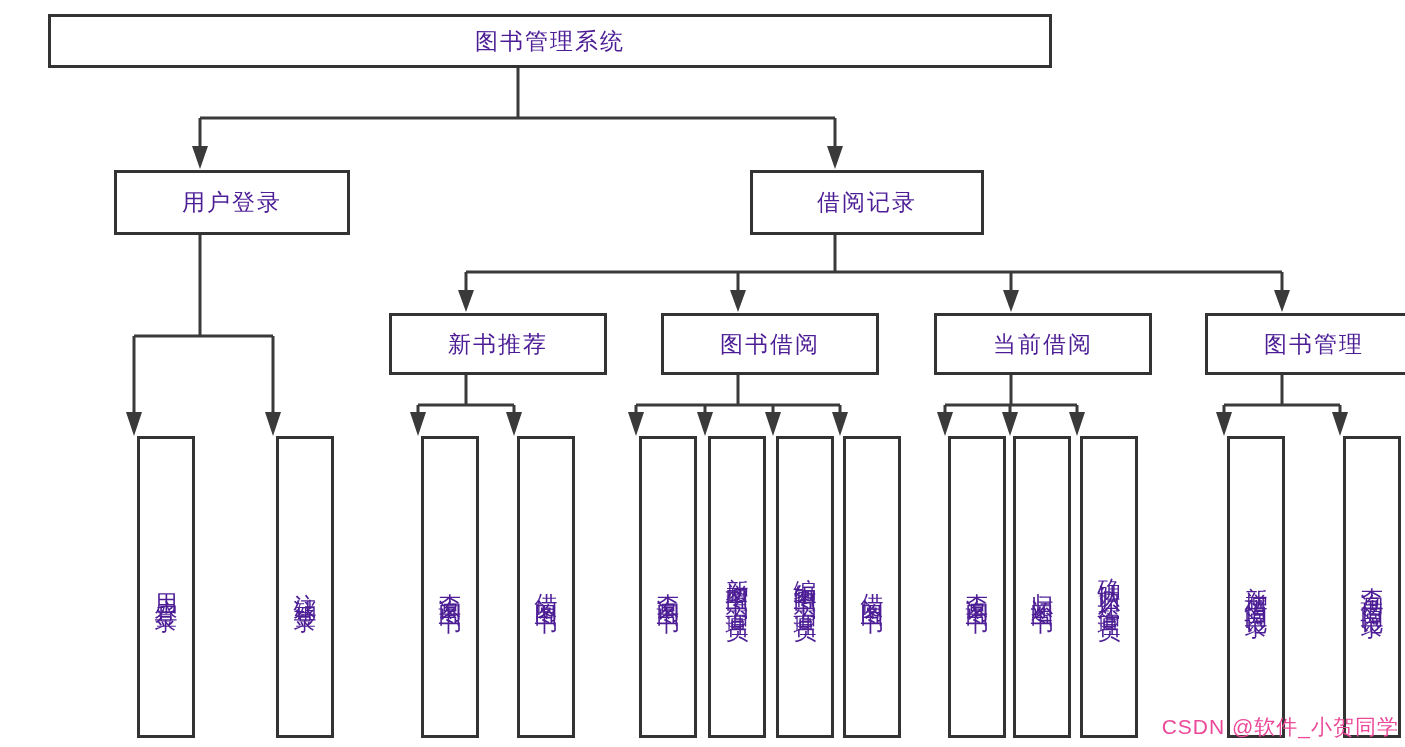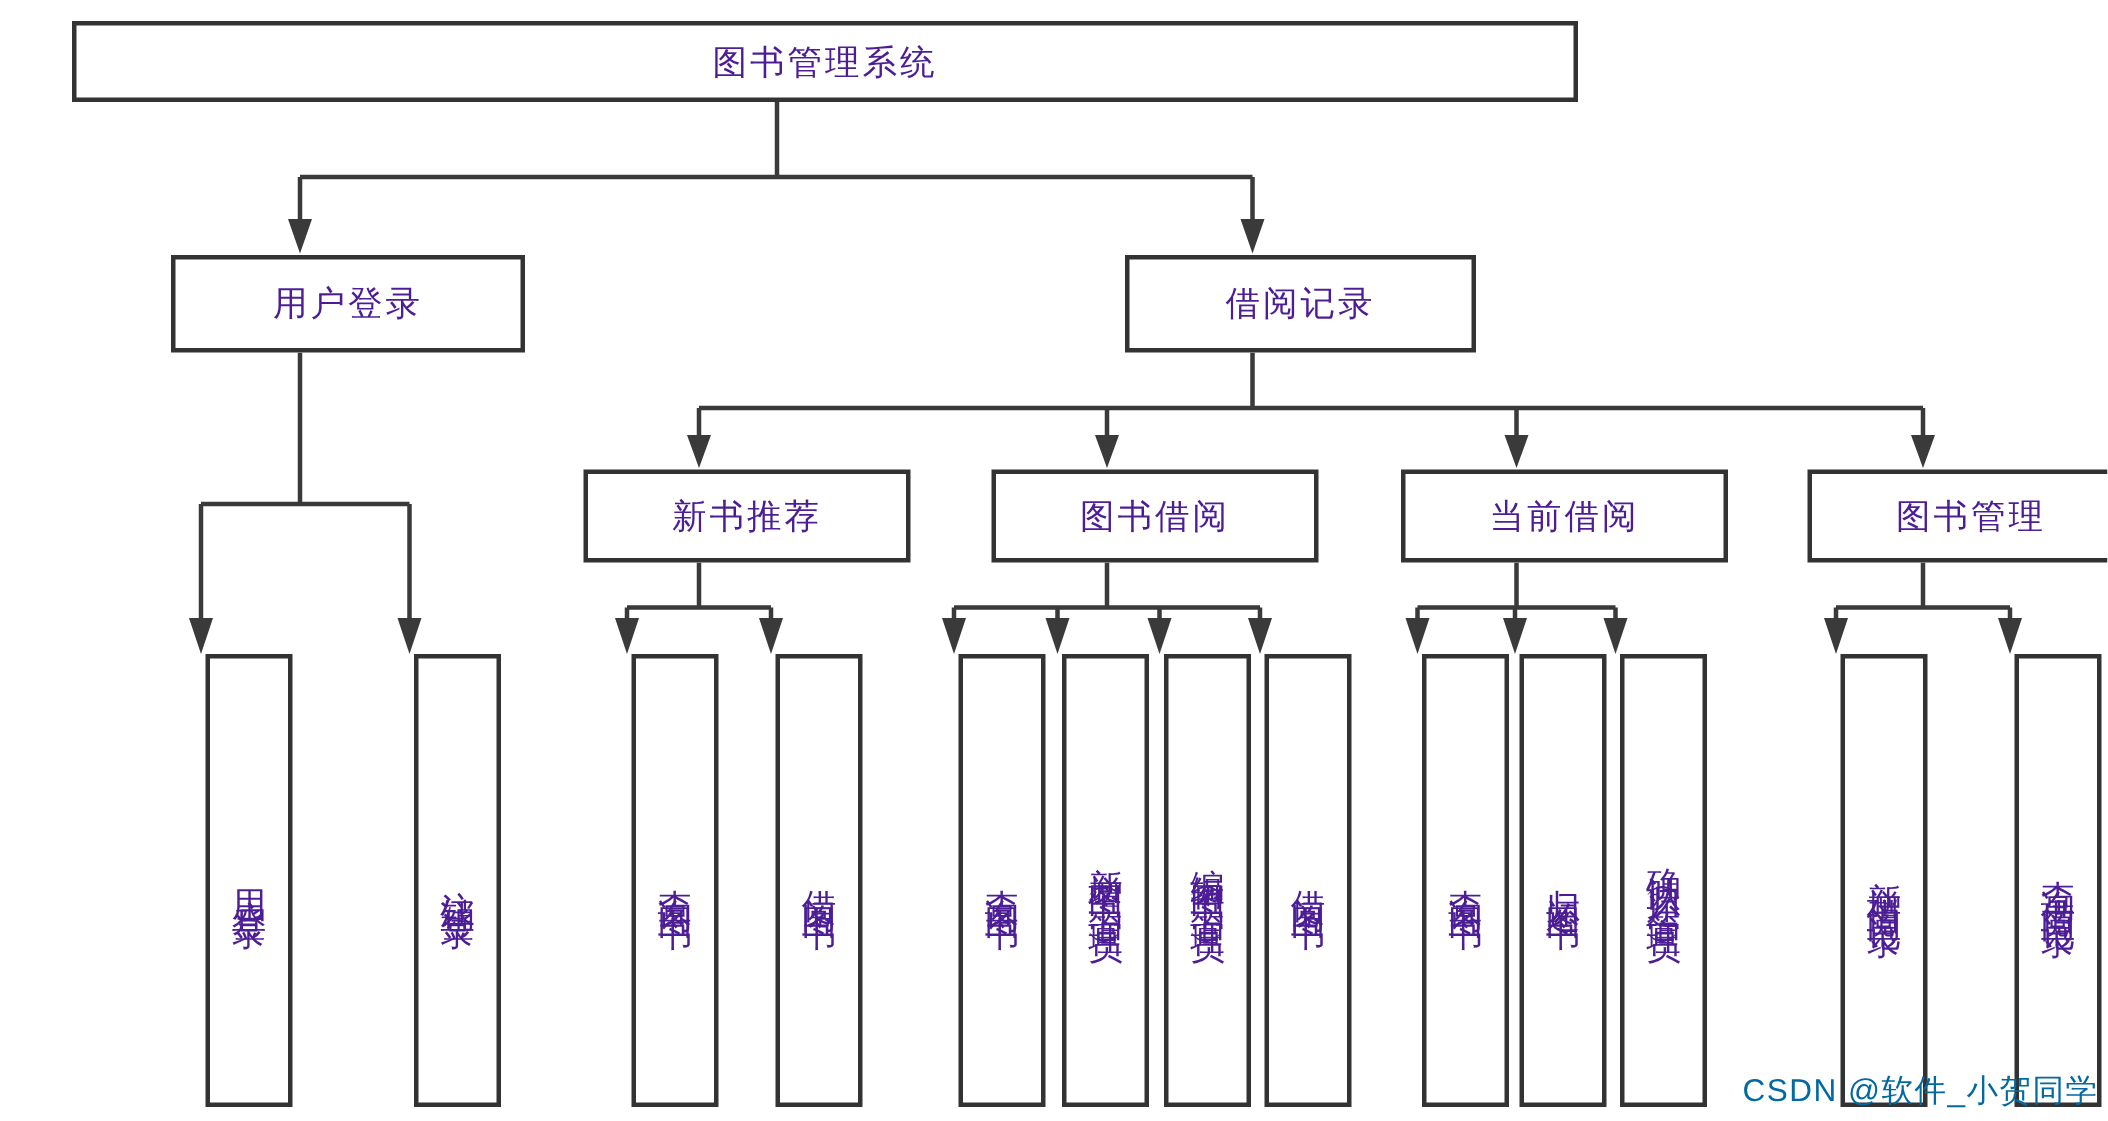--- a/index.html
+++ b/index.html
@@ -61,21 +61,21 @@
   .n-lf9  { left: 916px; }
   .n-lf10 { left: 981px; }
   .n-lf11 { left: 1048px; }
   .n-lf12 { left: 1195px; }
   .n-lf13 { left: 1311px; }
   .watermark {
     position: absolute;
     right: 6px;
     bottom: 6px;
     font-size: 21px;
-    color: #0369a1;
+    color: #ec4899;
     letter-spacing: 1px;
     z-index: 3;
     white-space: nowrap;
   }
 </style>
 </head>
 <body>
 
 <div id="stage">
 

